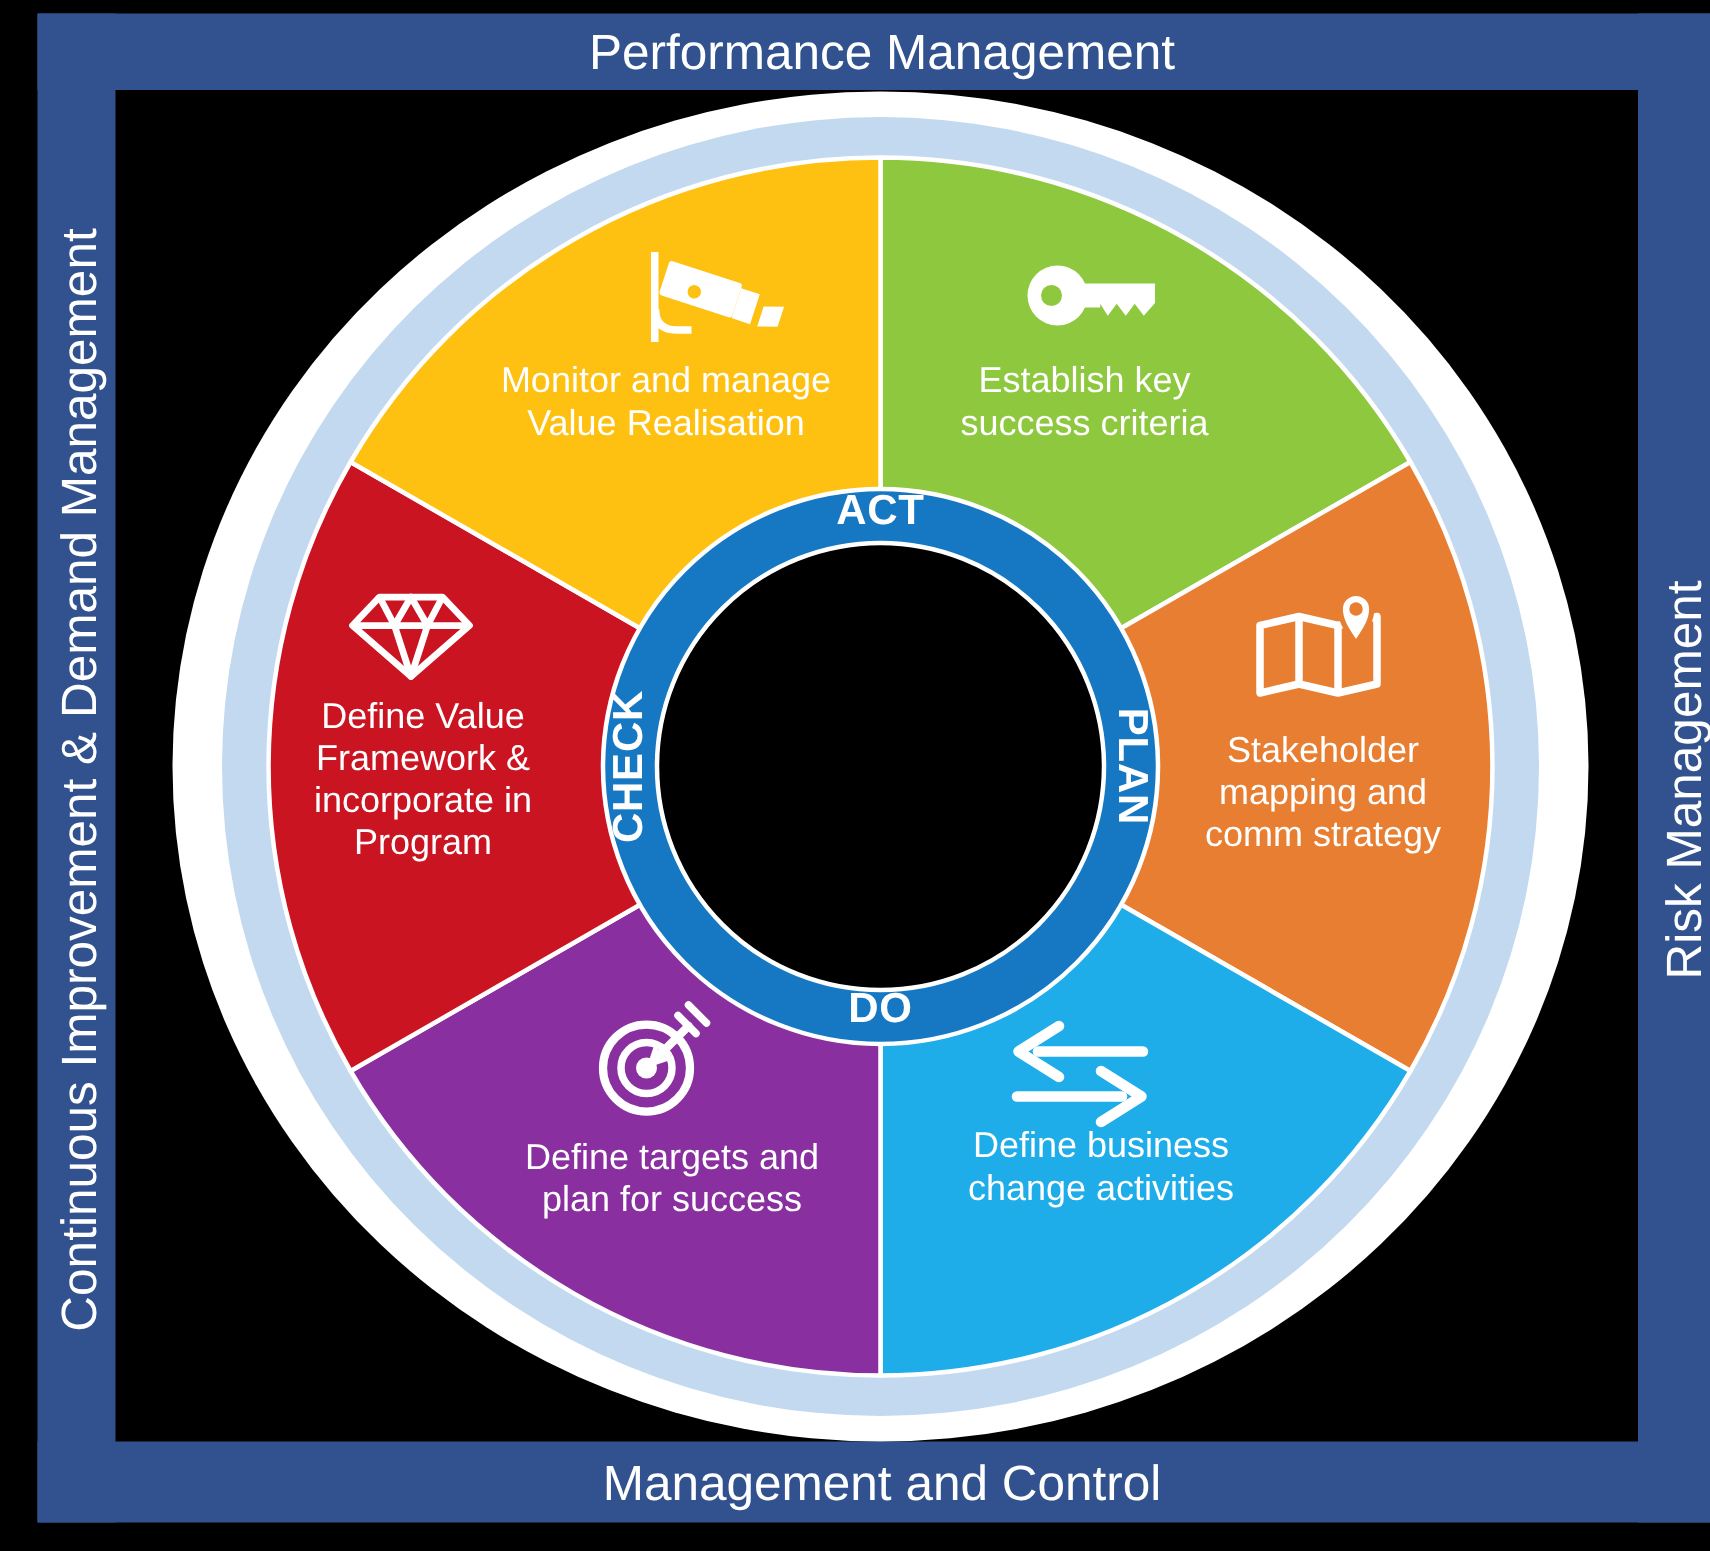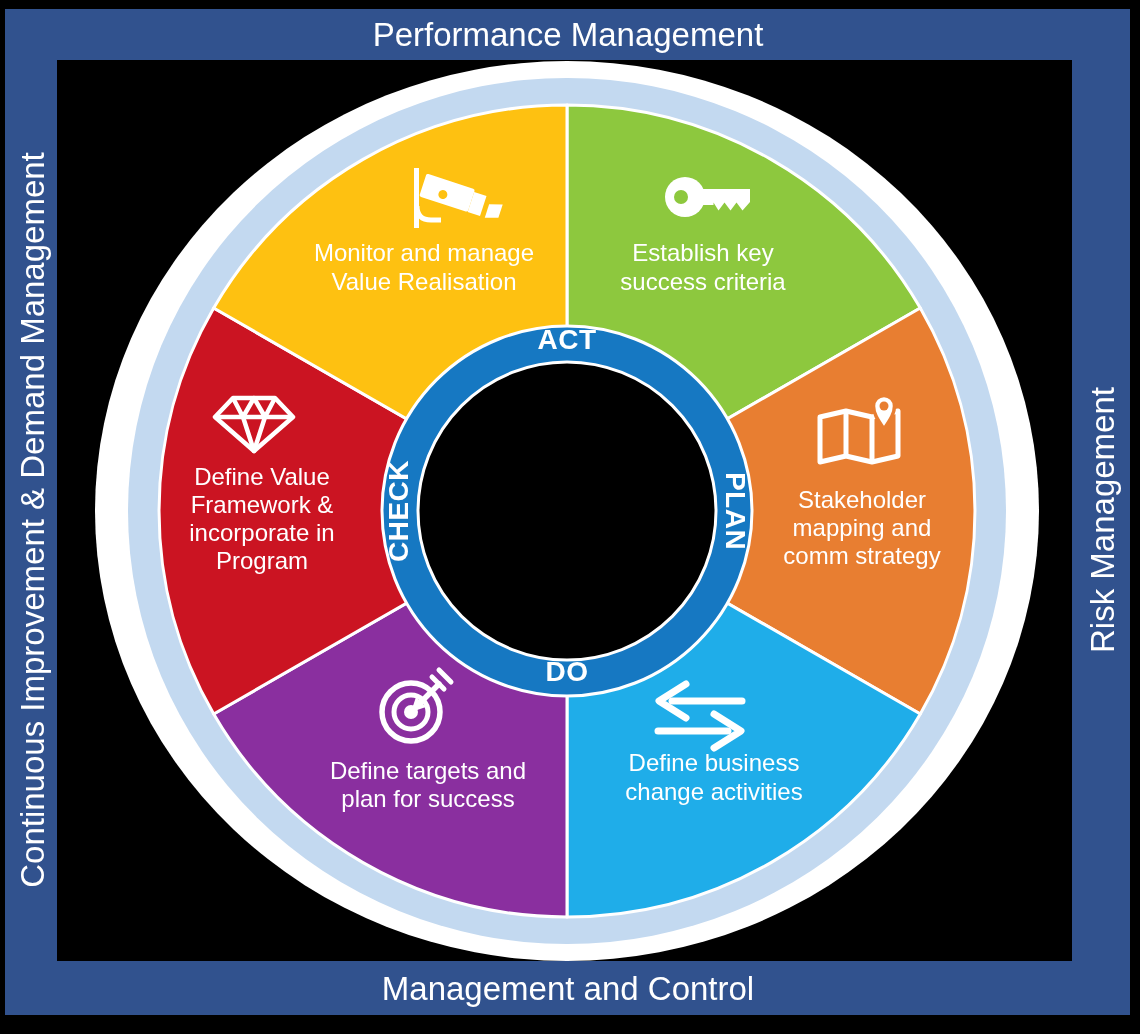--- a/index.html
+++ b/index.html
@@ -8,20 +8,21 @@
     background: #000;
     width: 1140px;
     height: 1034px;
     overflow: hidden;
     font-family: "Liberation Sans", sans-serif;
   }
   .stage {
     position: relative;
     width: 932px;
     height: 1034px;
+    padding-left: 20px;
   }
   svg text {
     font-family: "Liberation Sans", sans-serif;
   }
   .frame-label {
     font-size: 33px;
     fill: #ffffff;
     text-anchor: middle;
   }
   .segment-text {

